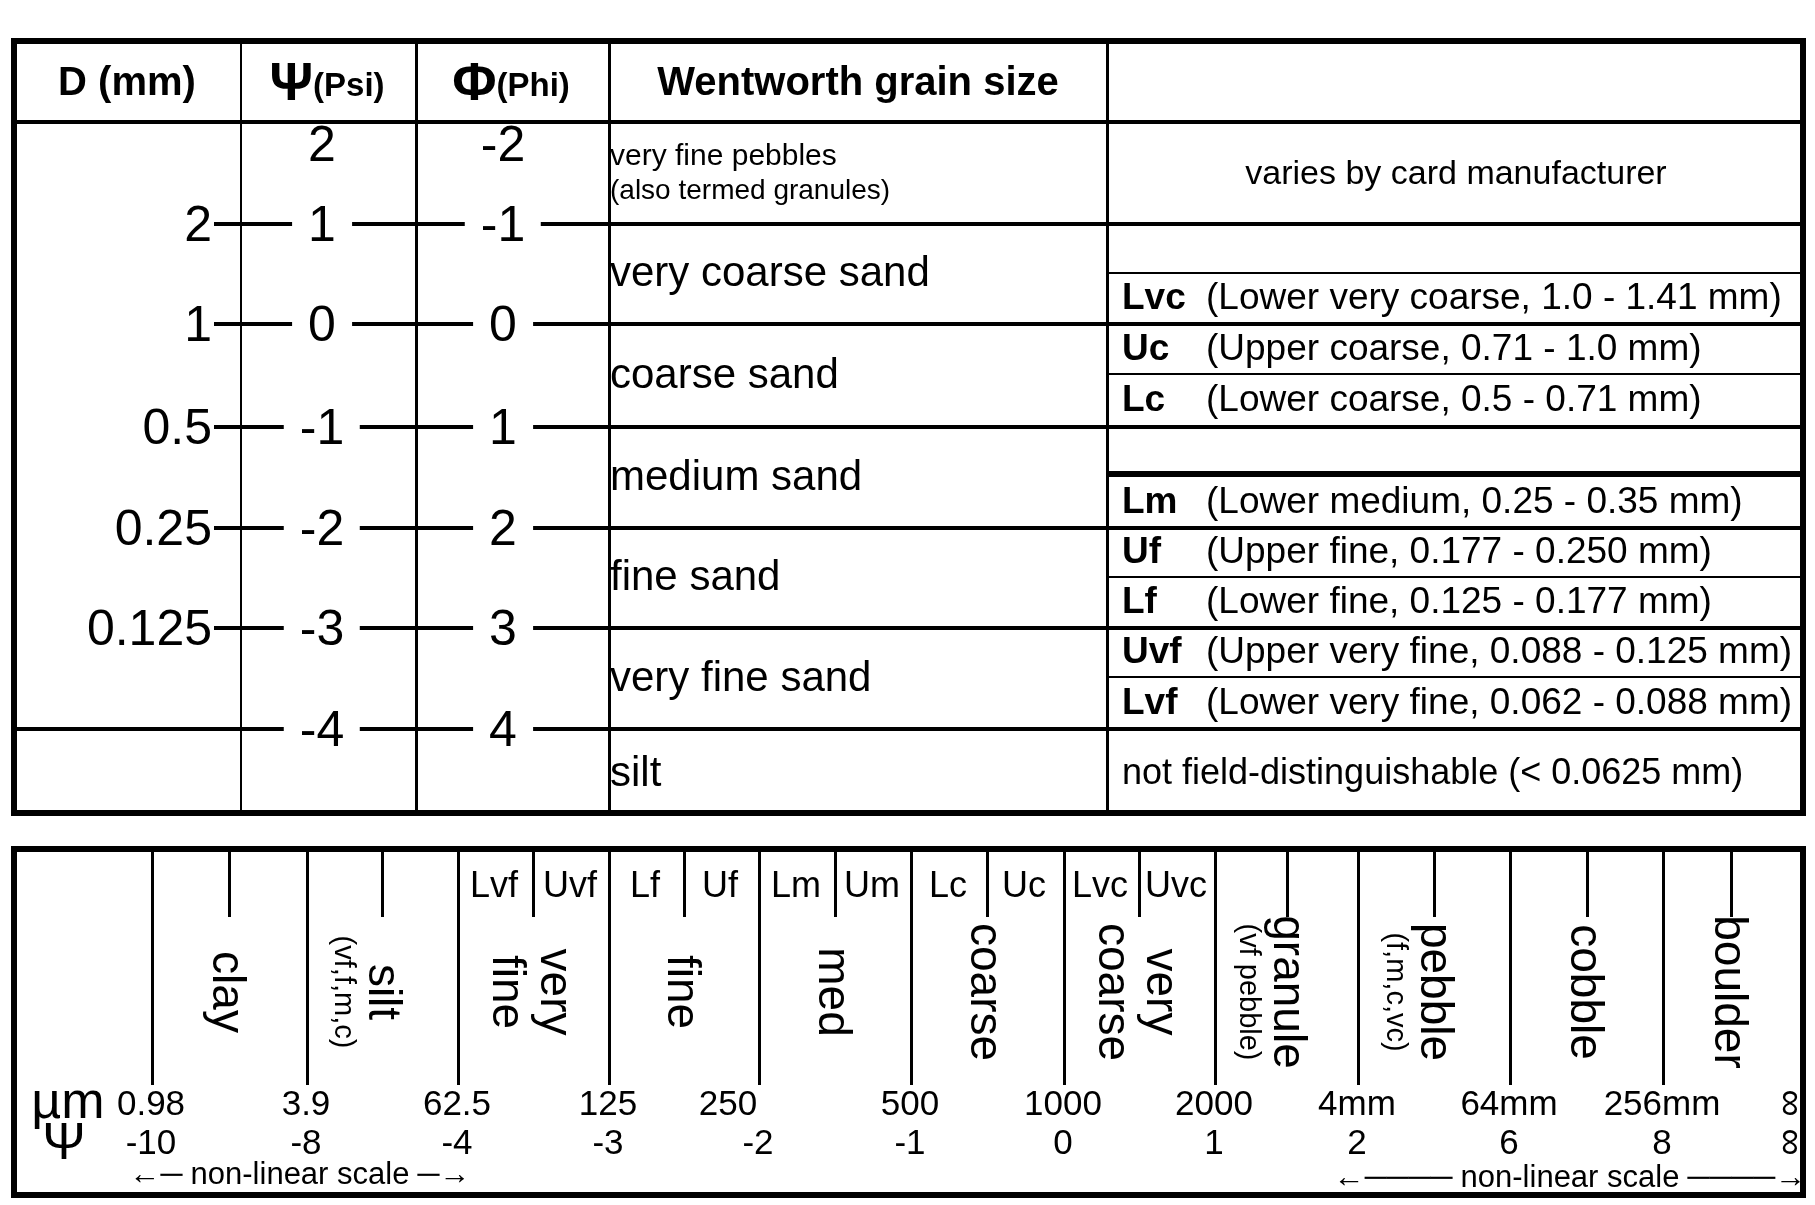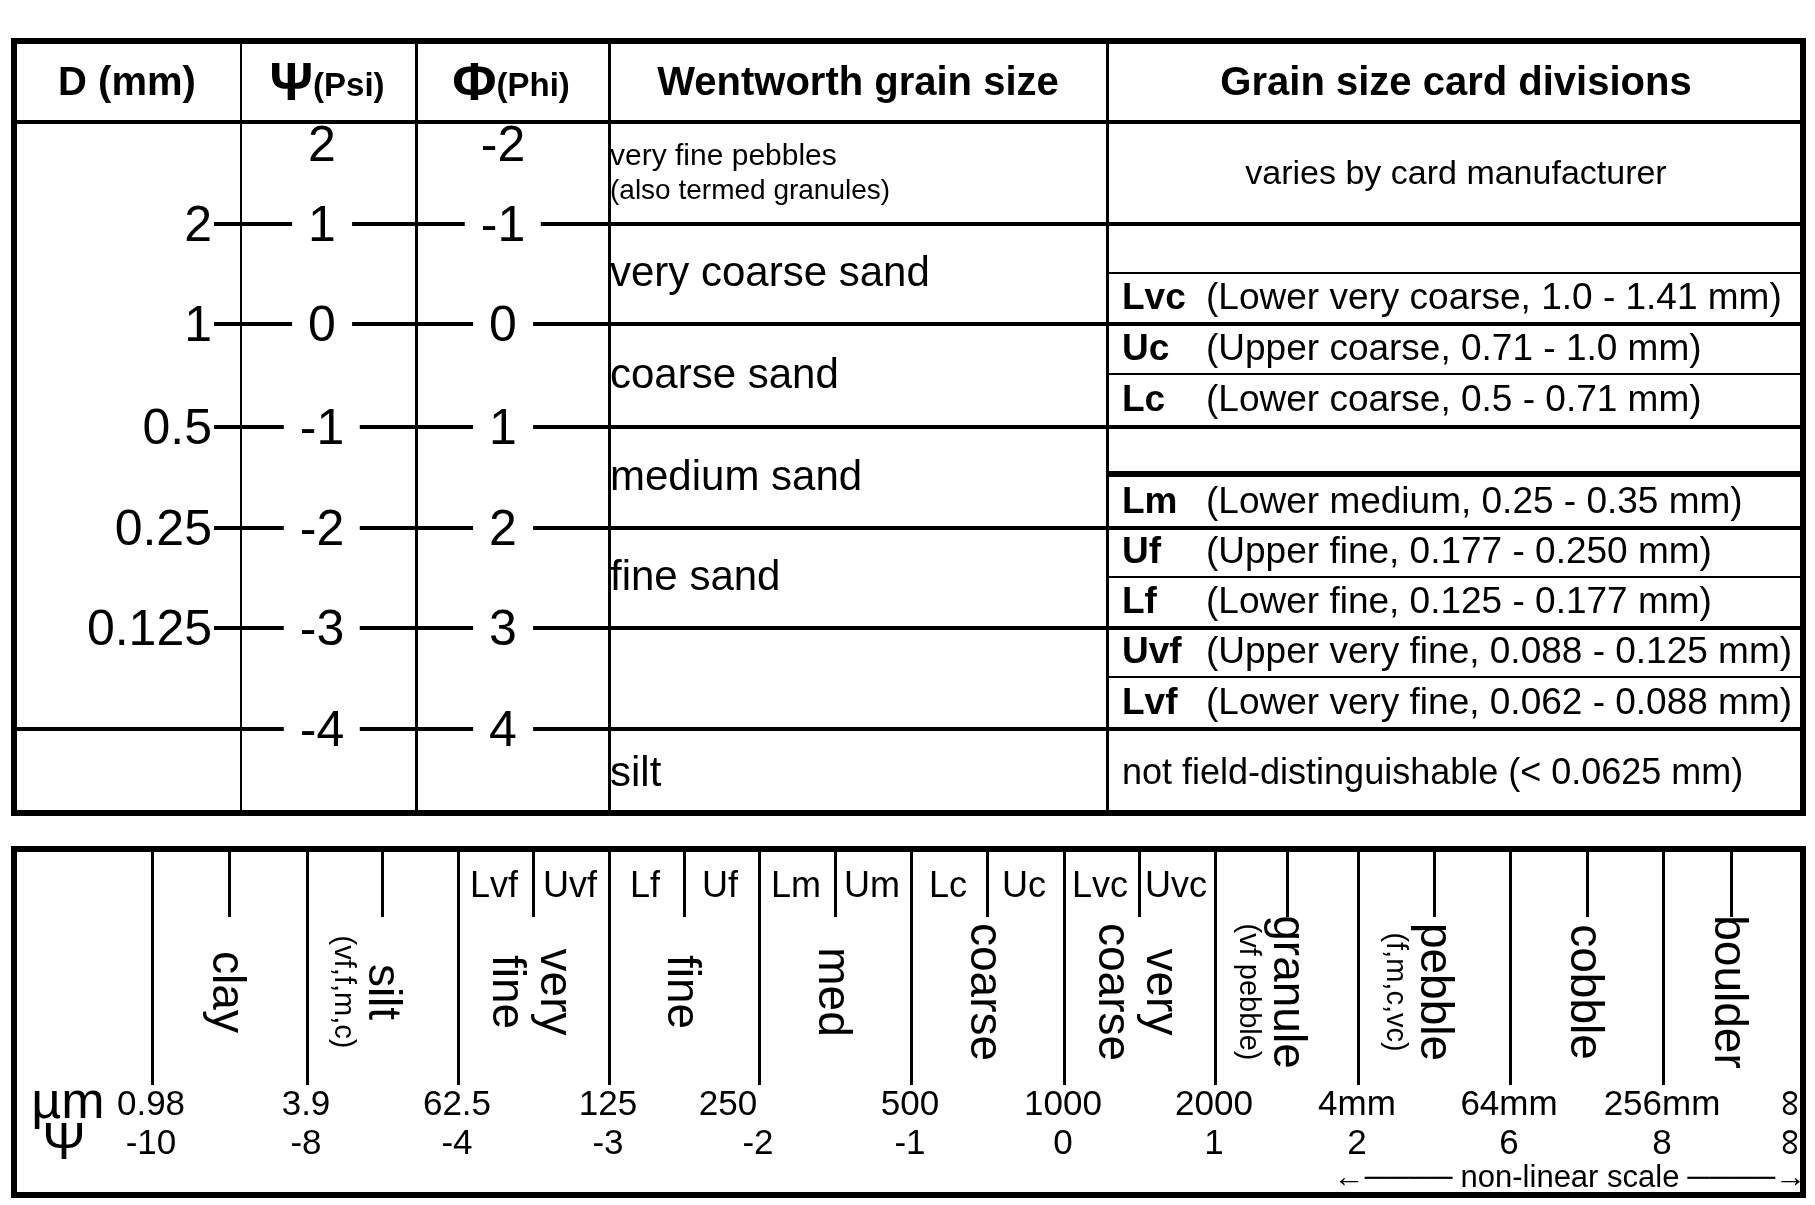--- a/index.html
+++ b/index.html
@@ -52,21 +52,20 @@
 
   <div class="vline" style="left:240px;top:44px;height:766px;width:2px;"></div>
   <div class="vline" style="left:415px;top:44px;height:766px;"></div>
   <div class="vline" style="left:608px;top:44px;height:766px;"></div>
   <div class="vline" style="left:1106px;top:44px;height:766px;"></div>
 
   <div class="hdr" style="left:127px;top:81px;">D (mm)</div>
   <div class="hdr" style="left:327px;top:81px;"><span class="sym">Ψ</span><span class="unit">(Psi)</span></div>
   <div class="hdr" style="left:511px;top:81px;"><span class="sym">Φ</span><span class="unit">(Phi)</span></div>
   <div class="hdr" style="left:858px;top:81px;">Wentworth grain size</div>
-  <div class="hdr" style="left:1456px;top:81px;">Grain size card divisions</div>
 
   <div class="hline" style="left:17px;top:120px;width:1783px;"></div>
   <div class="hline" style="left:17px;top:222px;width:1783px;"></div>
   <div class="hline" style="left:17px;top:322px;width:1783px;"></div>
   <div class="hline" style="left:17px;top:425px;width:1783px;"></div>
   <div class="hline" style="left:17px;top:526px;width:1783px;"></div>
   <div class="hline" style="left:17px;top:626px;width:1783px;"></div>
   <div class="hline" style="left:17px;top:727px;width:1783px;"></div>
 
   <div class="subline" style="left:1109px;top:272px;width:695px;"></div>
@@ -102,20 +101,21 @@
   <div class="num" style="left:503px;top:729px;">4</div>
 
   <div class="went" style="top:172px;">
     <span class="wname-sm">very fine pebbles</span>
     <span class="wnote">(also termed granules)</span>
   </div>
   <div class="went" style="top:272px;">very coarse sand</div>
   <div class="went" style="top:374px;">coarse sand</div>
   <div class="went" style="top:476px;">medium sand</div>
   <div class="went" style="top:576px;">fine sand</div>
+  <div class="went" style="top:677px;">very fine sand</div>
   <div class="went" style="top:772px;">silt</div>
 
   <div class="cardcenter" style="top:172px;">varies by card manufacturer</div>
   <div class="cardrow" style="top:297px;"><span class="abbr">Lvc</span><span>(Lower very coarse, 1.0 - 1.41 mm)</span></div>
   <div class="cardrow" style="top:348px;"><span class="abbr">Uc</span><span>(Upper coarse, 0.71 - 1.0 mm)</span></div>
   <div class="cardrow" style="top:399px;"><span class="abbr">Lc</span><span>(Lower coarse, 0.5 - 0.71 mm)</span></div>
   <div class="cardrow" style="top:501px;"><span class="abbr">Lm</span><span>(Lower medium, 0.25 - 0.35 mm)</span></div>
   <div class="cardrow" style="top:551px;"><span class="abbr">Uf</span><span>(Upper fine, 0.177 - 0.250 mm)</span></div>
   <div class="cardrow" style="top:601px;"><span class="abbr">Lf</span><span>(Lower fine, 0.125 - 0.177 mm)</span></div>
   <div class="cardrow" style="top:651px;"><span class="abbr">Uvf</span><span>(Upper very fine, 0.088 - 0.125 mm)</span></div>
@@ -220,17 +220,20 @@
   <div class="tickval" style="left:608px;top:1142px;">-3</div>
   <div class="tickval" style="left:758px;top:1142px;">-2</div>
   <div class="tickval" style="left:910px;top:1142px;">-1</div>
   <div class="tickval" style="left:1063px;top:1142px;">0</div>
   <div class="tickval" style="left:1214px;top:1142px;">1</div>
   <div class="tickval" style="left:1357px;top:1142px;">2</div>
   <div class="tickval" style="left:1509px;top:1142px;">6</div>
   <div class="tickval" style="left:1662px;top:1142px;">8</div>
   <div class="inf" style="left:1791px;top:1142px;">∞</div>
 
+  <div class="nls" style="left:300px;top:1174px;">
+    <span>←─</span><span>non-linear scale</span><span>─→</span>
+  </div>
   <div class="nls" style="left:1570px;top:1177px;">
     <span>←────</span><span>non-linear scale</span><span>────→</span>
   </div>
 
 </div>
 
 </body></html>

